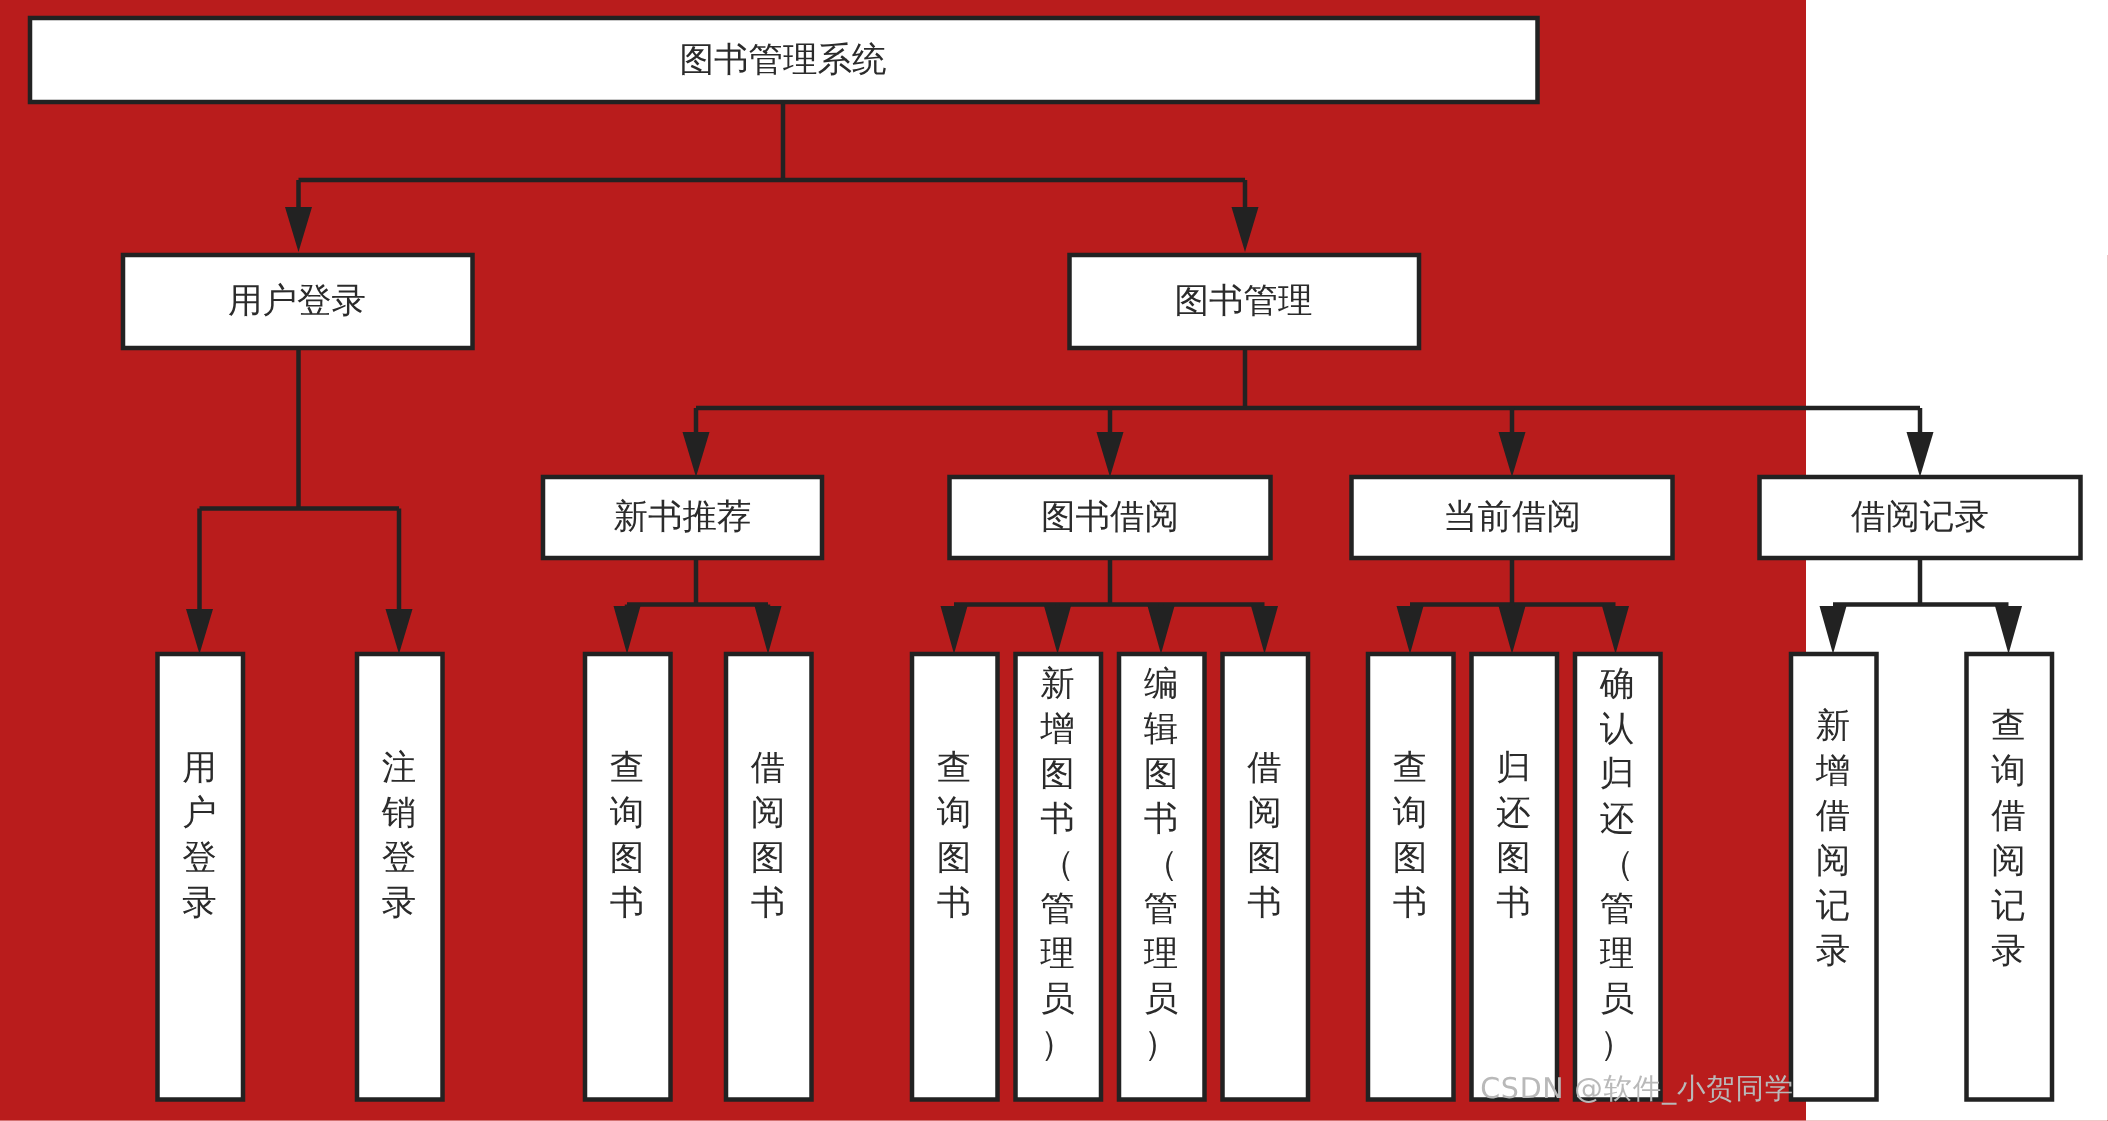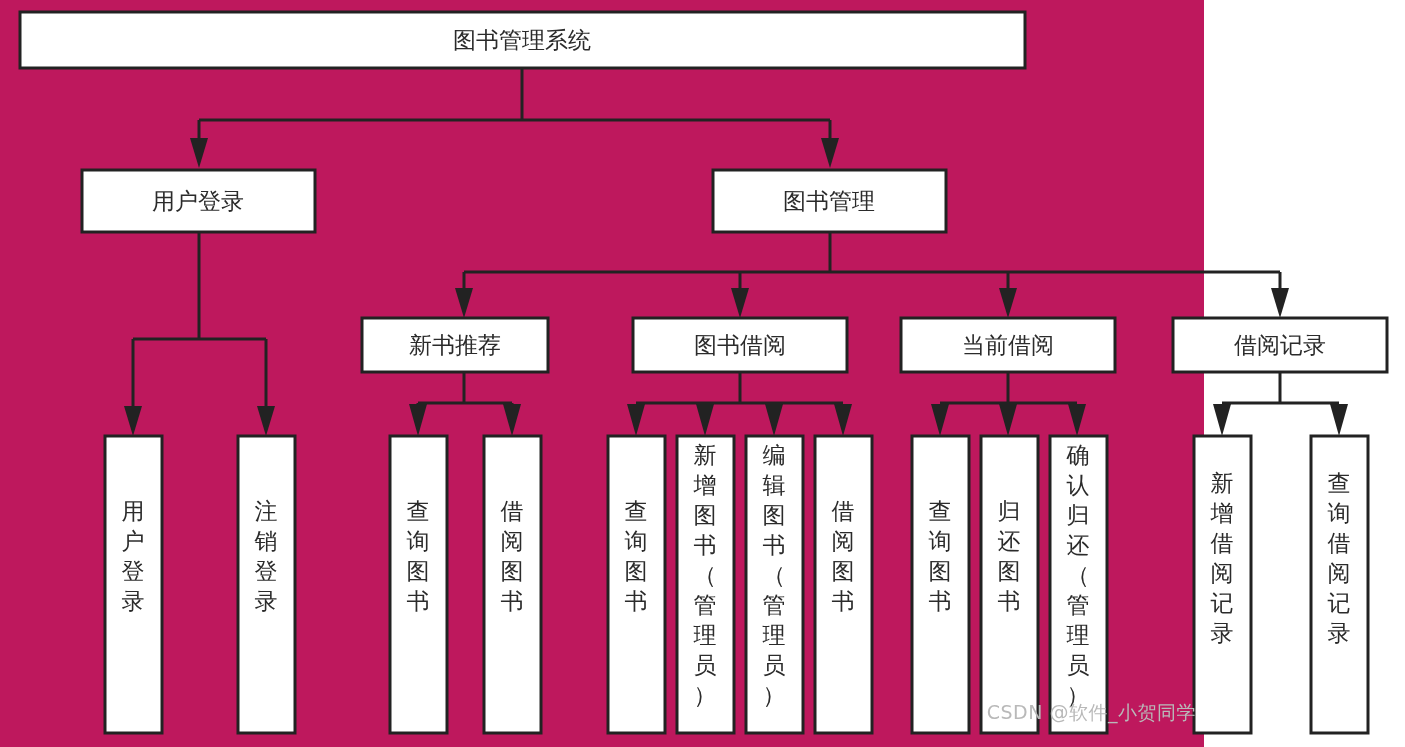--- a/index.html
+++ b/index.html
@@ -10,21 +10,21 @@
   body {
     width: 1405px;
     height: 747px;
     font-family: "DejaVu Sans", "Liberation Sans", sans-serif;
     overflow: hidden;
   }
   #diagram-root {
     position: relative;
     width: 1204px;
     height: 747px;
-    background: #be185d;
+    background: #b91c1c;
   }
   svg#flow-svg {
     position: absolute;
     top: 0;
     left: 0;
     width: 1405px;
     height: 747px;
   }
   .node-box {
     fill: #ffffff;
@@ -50,21 +50,21 @@
   }
   .node-label-v {
     font-family: "DejaVu Sans", "Liberation Sans", sans-serif;
     font-size: 23px;
     fill: #2b2b2b;
     text-anchor: middle;
   }
   .watermark {
     position: absolute;
     right: 8px;
-    bottom: 21px;
+    bottom: 8px;
     font-family: "DejaVu Sans", "Liberation Sans", sans-serif;
     font-size: 19px;
     color: #b9b9b9;
     letter-spacing: 0.5px;
     white-space: nowrap;
     user-select: none;
   }
 </style>
 </head>
 <body>

